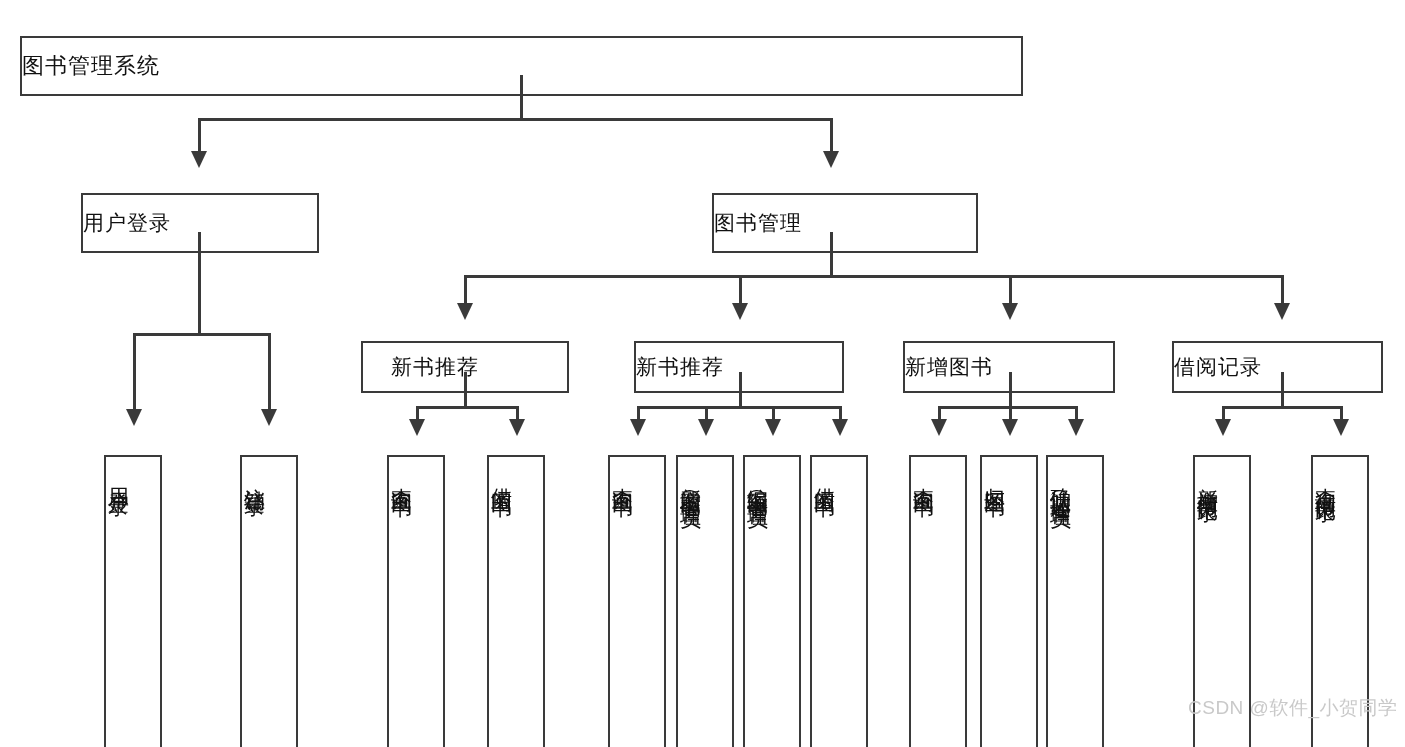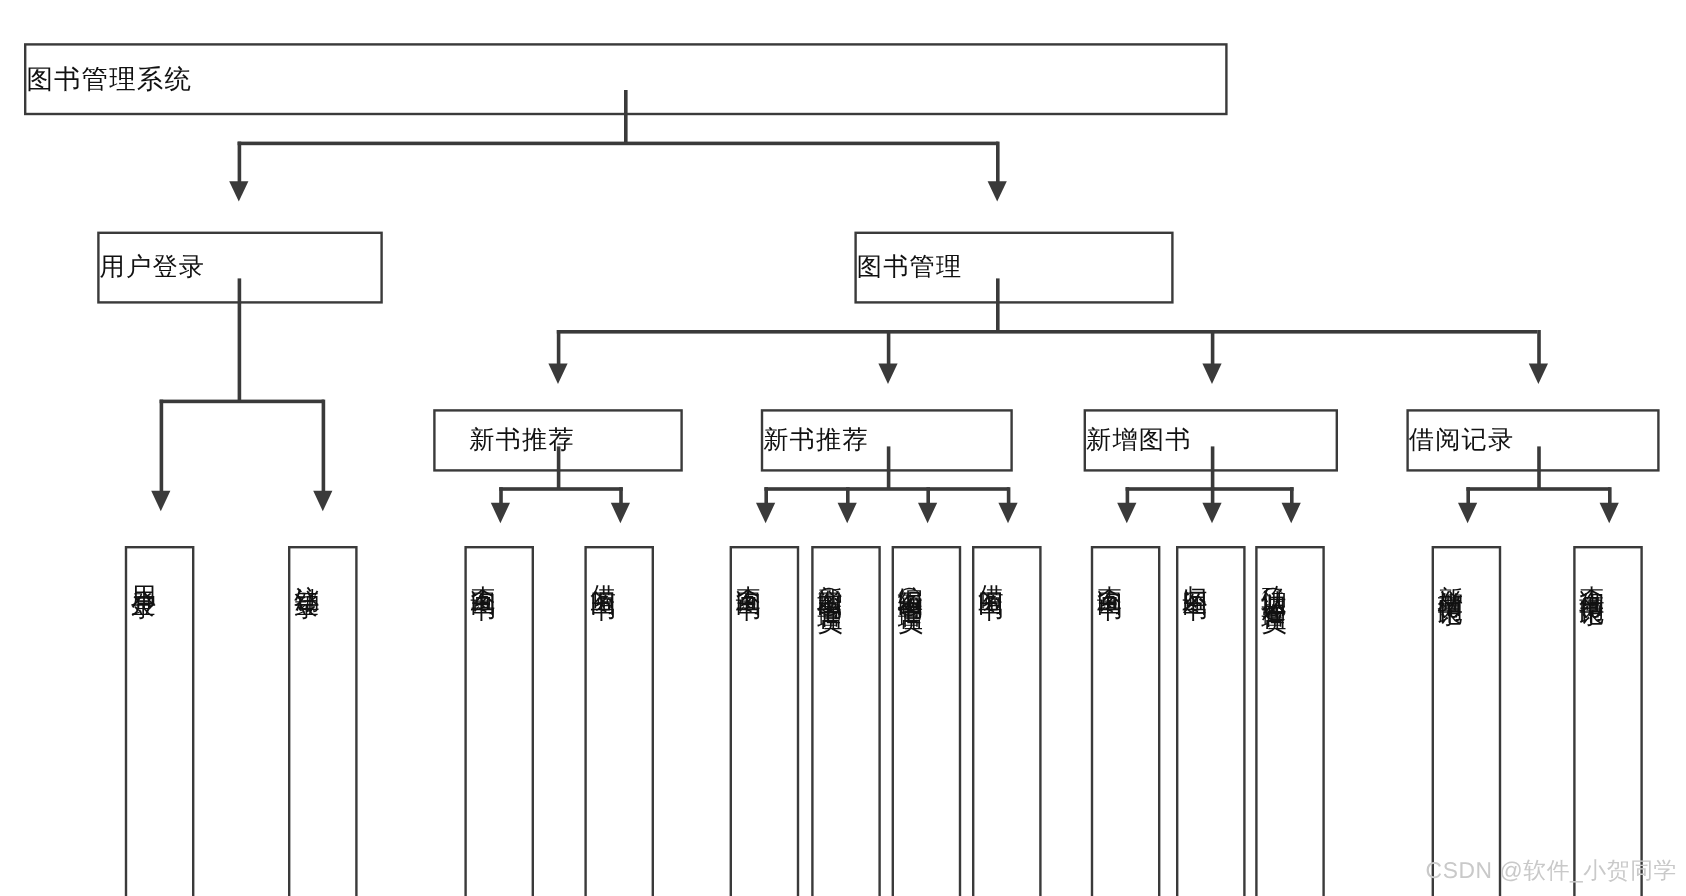--- a/index.html
+++ b/index.html
@@ -148,15 +148,15 @@
     <span class="lbl">确认归还（管理员）</span>
   </div>
 
   <div class="node v-node" style="left:1193px;top:434px;width:58px;height:299px;">
     <span class="lbl">新增借阅记录</span>
   </div>
   <div class="node v-node" style="left:1311px;top:434px;width:58px;height:299px;">
     <span class="lbl">查询借阅记录</span>
   </div>
 
-  <div class="watermark" style="left:1188px;top:713px;">CSDN @软件_小贺同学</div>
+  <div class="watermark" style="left:1188px;top:695px;">CSDN @软件_小贺同学</div>
 
 </div>
 
 </body></html>

